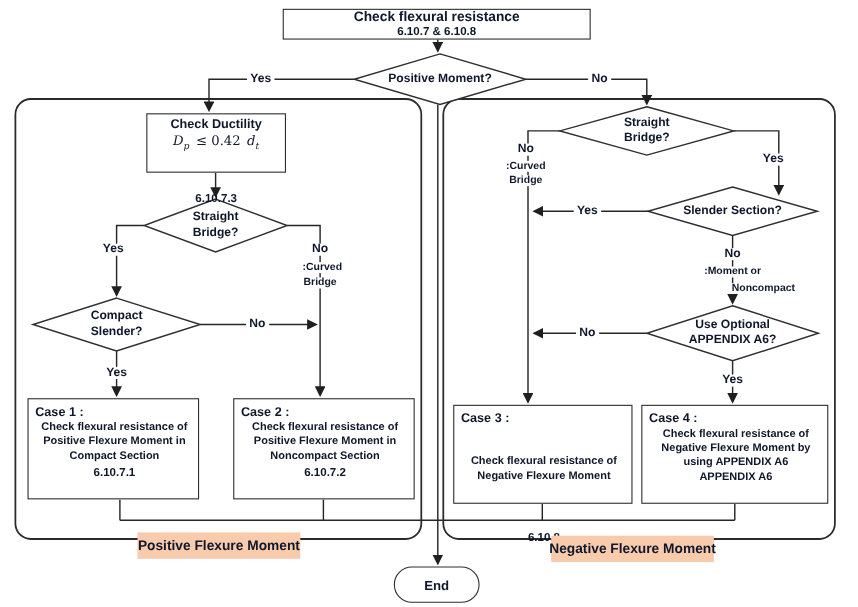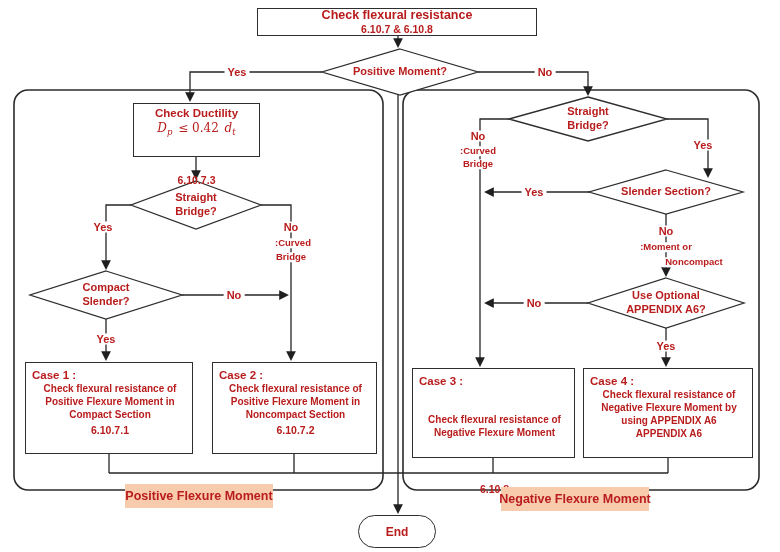--- a/index.html
+++ b/index.html
@@ -1,18 +1,18 @@
 <!DOCTYPE html>
 <html><head>
 <meta charset="utf-8">
 <style>
   html,body{margin:0;padding:0;background:#ffffff;}
   #canvas{
     position:relative;width:780px;height:552px;background:#ffffff;overflow:hidden;
-    font-family:"Liberation Sans",sans-serif;color:#b91c1c;
+    font-family:"Liberation Sans",sans-serif;color:#0f172a;
   }
   svg.layer{position:absolute;left:0;top:0;width:780px;height:552px;}
   .node{position:absolute;box-sizing:border-box;background:#fff;border:1.4px solid #2e2e2e;}
   .rect-node{display:flex;flex-direction:column;align-items:center;justify-content:center;}
   .start-title{font-weight:700;font-size:12.5px;line-height:1.1;}
   .small-ref{font-weight:700;font-size:10.5px;line-height:1.2;}
   .diamond-text{
     position:absolute;transform:translate(-50%,-50%);text-align:center;
     font-weight:700;font-size:11px;line-height:1.25;white-space:pre-line;
   }
@@ -112,21 +112,21 @@
   <div class="node duct-box" style="left:133px;top:103px;width:127px;height:54px;">
     <div class="duct-title">Check Ductility</div>
     <div class="formula">
       <span class="f-var">D</span><sub>p</sub>
       <span class="f-op">≤ 0.42</span>
       <span class="f-var">d</span><sub>t</sub>
     </div>
     <div class="duct-ref">6.10.7.3</div>
   </div>
 
-  <div class="node case-box" style="left:25px;top:362px;width:168px;height:92px;">
+  <div class="node case-box" style="left:25px;top:362px;width:156px;height:92px;">
     <div class="case-title">Case 1 :</div>
     <div class="case-body">Check flexural resistance of Positive Flexure Moment in Compact Section</div>
     <div class="case-ref">6.10.7.1</div>
   </div>
 
   <div class="node case-box" style="left:212px;top:362px;width:165px;height:92px;">
     <div class="case-title">Case 2 :</div>
     <div class="case-body">Check flexural resistance of Positive Flexure Moment in Noncompact Section</div>
     <div class="case-ref">6.10.7.2</div>
   </div>

